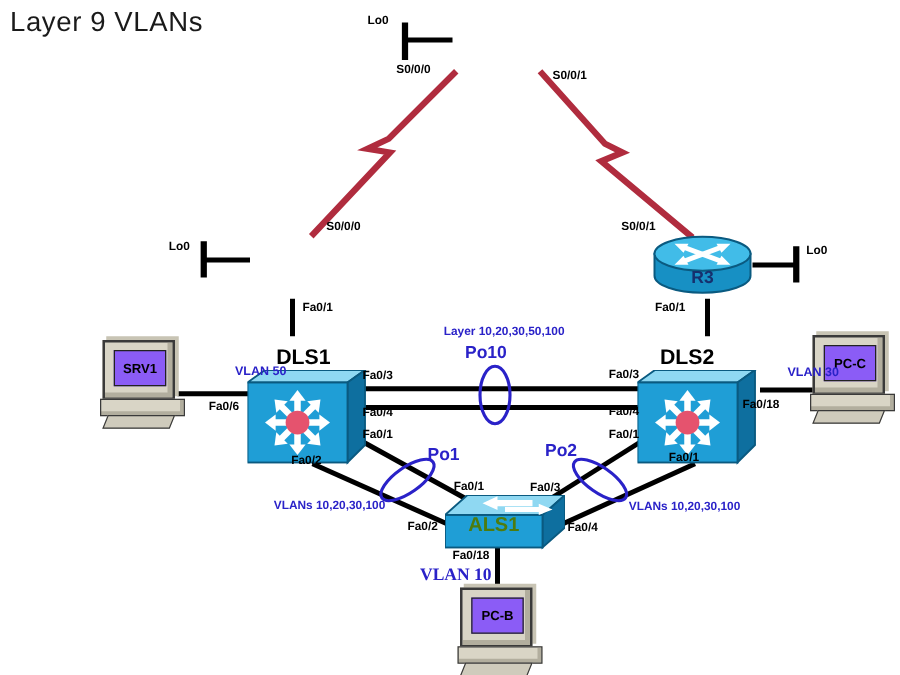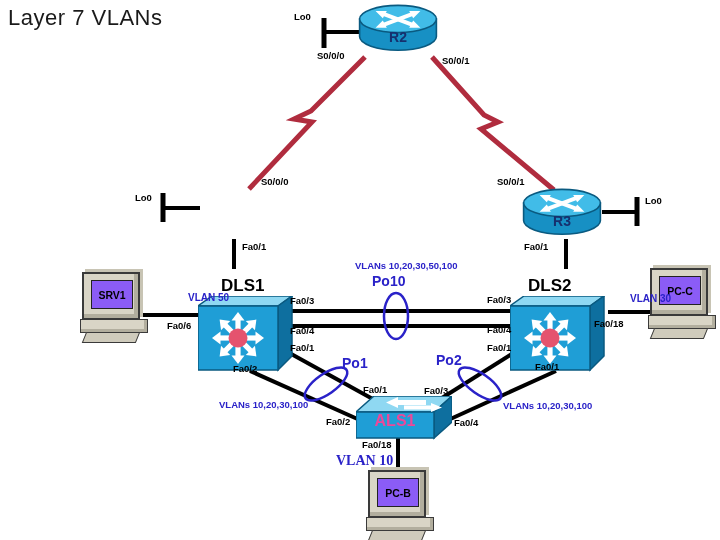--- a/index.html
+++ b/index.html
@@ -12,21 +12,21 @@
   .title { font-size:22px; color:#1a1a1a; font-weight:400; letter-spacing:0.5px; }
   .if   { font-size:9.5px; font-weight:bold; color:#000; }
   .vlan { font-size:10px; font-weight:bold; color:#2a22c8;margin-left:39px; }
   .po   { font-size:14px; font-weight:bold; color:#2a22c8; }
   .vlist{ font-size:9.5px; font-weight:bold; color:#2a22c8; }
   .devname { font-size:17px; font-weight:bold; color:#000; }
   .dev { position:absolute; }
   .router-label { position:absolute; left:0; top:26px; width:100%; text-align:center;
     font-size:14px; font-weight:bold; color:#16306e; }
   .als-label { position:absolute; left:356px; top:412px; width:78px; text-align:center;
-    font-size:16px; font-weight:bold; color:#ec4899; }
+    font-size:16px; font-weight:bold; color:#4d7c0f; }
   svg { display:block; }
   #overlay { position:absolute; left:0; top:0; pointer-events:none; }
   
   .pc { position:absolute; width:76px; height:76px; }
   .pc .monitor { position:absolute; left:2px; top:0; width:54px; height:44px;
     background:#d9d5c6; border:2px solid #3a3a3a;
     box-shadow: inset -4px -4px 0 #b2ae9e, 3px -3px 0 #c8c4b4; }
   .pc .screen { position:absolute; left:7px; top:6px; width:40px; height:27px;
     background:#8b5cf6; border:1px solid #222; display:flex; align-items:center;
     justify-content:center; font-size:10.5px; font-weight:bold; color:#000; }
@@ -75,35 +75,20 @@
       <polyline points="365,57 311,111 294,119 312,122 249,189"></polyline>
       <polyline points="432,57 484,115 498,122 481,129 554,190"></polyline>
     </g>
     <g stroke="#2a22c8" stroke-width="2.5" fill="none">
       <ellipse cx="396" cy="316" rx="12" ry="23"></ellipse>
       <ellipse cx="326" cy="384" rx="10" ry="25" transform="rotate(55 326 384)"></ellipse>
       <ellipse cx="480" cy="384" rx="10" ry="25" transform="rotate(-55 480 384)"></ellipse>
     </g>
   </svg>
 
-  <div class="dev" style="left:358px; top:3px; width:80px; height:52px;">
-    <svg width="80" height="52" viewBox="0 0 100 65">
-      <path d="M2,20 L2,42 A48,17 0 0 0 98,42 L98,20 Z" fill="#1790c4" stroke="#0a5a80" stroke-width="2"></path>
-      <ellipse cx="50" cy="20" rx="48" ry="17" fill="#41bce8" stroke="#0a5a80" stroke-width="2"></ellipse>
-      <g>
-        <line x1="30" y1="28" x2="70" y2="13" stroke="#fff" stroke-width="5"></line>
-        <polygon points="78,10 64,10 69,19" fill="#fff"></polygon>
-        <polygon points="22,31 36,31 31,22" fill="#fff"></polygon>
-        <line x1="30" y1="13" x2="70" y2="28" stroke="#fff" stroke-width="5"></line>
-        <polygon points="78,31 64,31 69,22" fill="#fff"></polygon>
-        <polygon points="22,10 36,10 31,19" fill="#fff"></polygon>
-      </g>
-    </svg>
-    <span class="router-label">R2</span>
-  </div>
 
 
   <div class="dev" style="left:522px; top:187px; width:80px; height:52px;">
     <svg width="80" height="52" viewBox="0 0 100 65">
       <path d="M2,20 L2,42 A48,17 0 0 0 98,42 L98,20 Z" fill="#1790c4" stroke="#0a5a80" stroke-width="2"></path>
       <ellipse cx="50" cy="20" rx="48" ry="17" fill="#41bce8" stroke="#0a5a80" stroke-width="2"></ellipse>
       <g>
         <line x1="30" y1="28" x2="70" y2="13" stroke="#fff" stroke-width="5"></line>
         <polygon points="78,10 64,10 69,19" fill="#fff"></polygon>
         <polygon points="22,31 36,31 31,22" fill="#fff"></polygon>
@@ -183,38 +168,38 @@
   </div>
 
   <div class="pc" style="left:366px; top:470px;">
     <div class="monitor">
       <div class="screen">PC-B</div>
     </div>
     <div class="tower"></div>
     <div class="kbd"></div>
   </div>
 
-  <span class="lbl title" style="left:8px; top:6px;">Layer 7 VLANs</span>
+  <span class="lbl title" style="left:8px; top:6px;">Layer 9 VLANs</span>
 
   <span class="lbl if" style="left:294px; top:12px;">Lo0</span>
   <span class="lbl if" style="left:317px; top:51px;">S0/0/0</span>
   <span class="lbl if" style="left:442px; top:56px;">S0/0/1</span>
 
   <span class="lbl if" style="left:261px; top:177px;">S0/0/0</span>
   <span class="lbl if" style="left:135px; top:193px;">Lo0</span>
   <span class="lbl if" style="left:242px; top:242px;">Fa0/1</span>
 
   <span class="lbl if" style="left:497px; top:177px;">S0/0/1</span>
   <span class="lbl if" style="left:645px; top:196px;">Lo0</span>
   <span class="lbl if" style="left:524px; top:242px;">Fa0/1</span>
 
   <span class="lbl devname" style="left:221px; top:277px;">DLS1</span>
   <span class="lbl devname" style="left:528px; top:277px;">DLS2</span>
 
-  <span class="lbl vlist" style="left:355px; top:261px;">VLANs 10,20,30,50,100</span>
+  <span class="lbl vlist" style="left:355px; top:261px;">Layer 10,20,30,50,100</span>
   <span class="lbl po" style="left:372px; top:274px;">Po10</span>
 
   <span class="lbl if" style="left:290px; top:296px;">Fa0/3</span>
   <span class="lbl if" style="left:290px; top:326px;">Fa0/4</span>
   <span class="lbl if" style="left:290px; top:343px;">Fa0/1</span>
   <span class="lbl if" style="left:233px; top:364px;">Fa0/2</span>
   <span class="lbl if" style="left:167px; top:321px;">Fa0/6</span>
   <span class="lbl vlan" style="left:149px; top:293px;">VLAN 50</span>
 
   <span class="lbl if" style="left:487px; top:295px;">Fa0/3</span>

